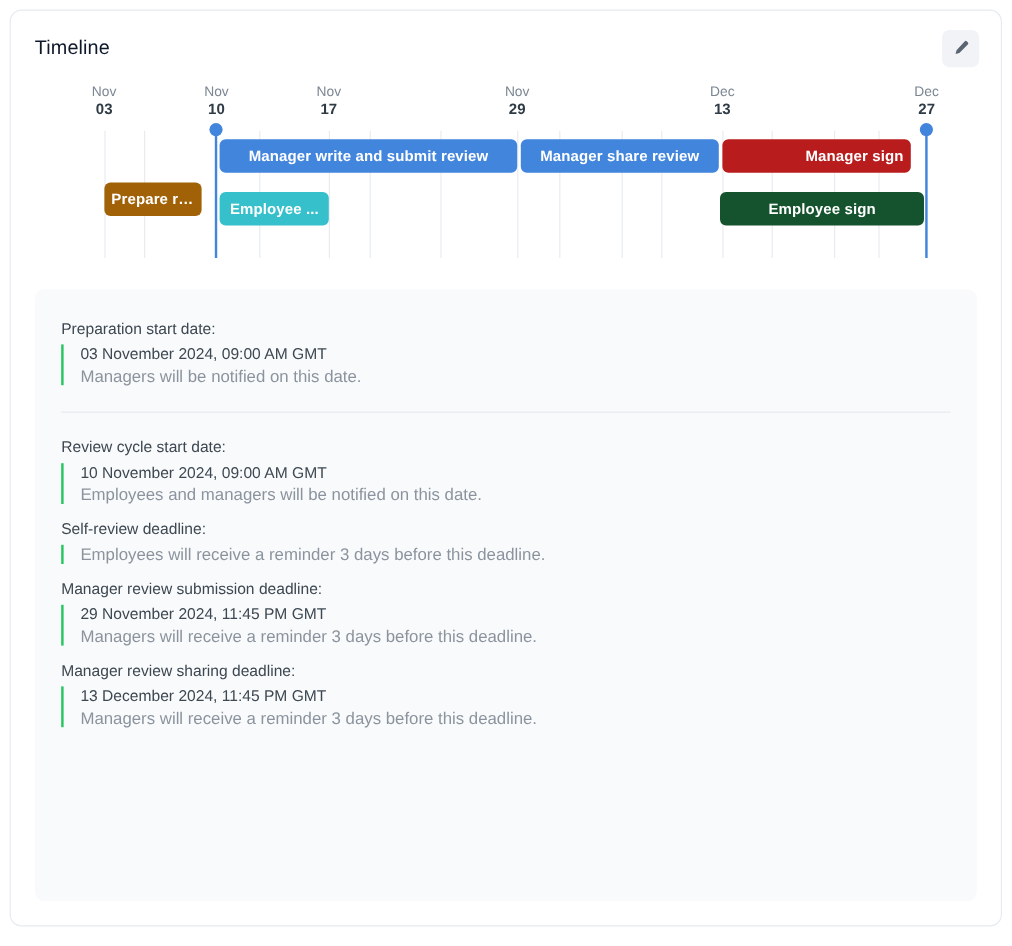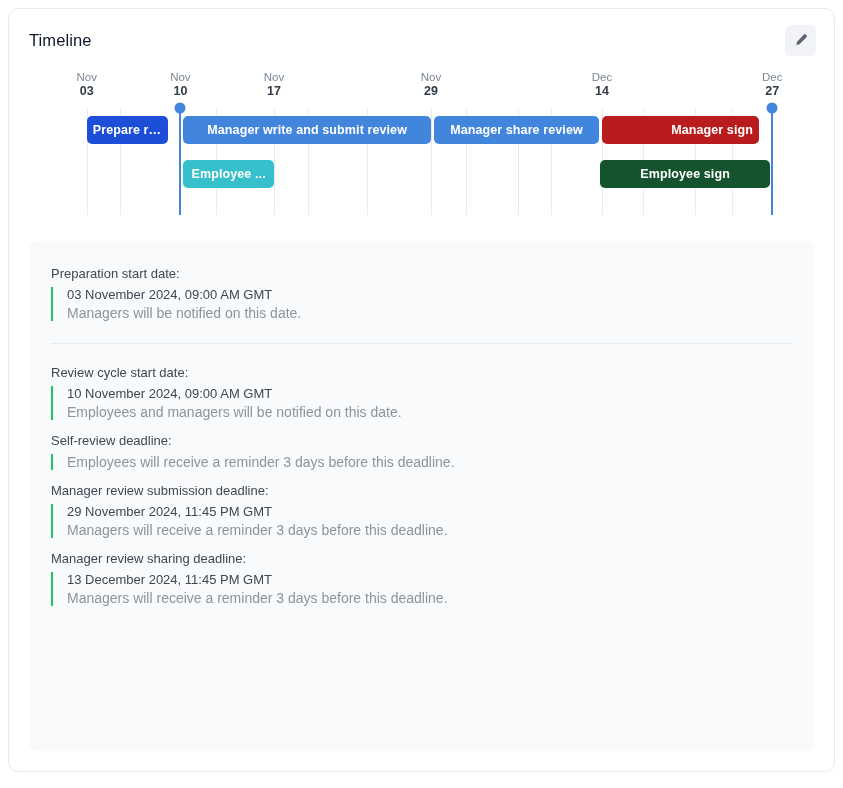--- a/index.html
+++ b/index.html
@@ -212,21 +212,21 @@
         <div class="axis-tick" style="left: 264.993px;">
           <span class="mon">Nov</span>
           <span class="day">17</span>
         </div>
         <div class="axis-tick" style="left: 421.974px;">
           <span class="mon">Nov</span>
           <span class="day">29</span>
         </div>
         <div class="axis-tick" style="left: 592.958px;">
           <span class="mon">Dec</span>
-          <span class="day">14</span>
+          <span class="day">13</span>
         </div>
         <div class="axis-tick" style="left: 763.205px;">
           <span class="mon">Dec</span>
           <span class="day">27</span>
         </div>
       </div>
     <div class="plot">
         <div class="gridline" style="left: 77.795px;"></div>
         <div class="gridline" style="left: 110.96px;"></div>
         <div class="gridline" style="left: 171.394px;"></div>
@@ -236,21 +236,21 @@
         <div class="gridline" style="left: 357.855px;"></div>
         <div class="gridline" style="left: 421.974px;"></div>
         <div class="gridline" style="left: 457.35px;"></div>
         <div class="gridline" style="left: 508.94px;"></div>
         <div class="gridline" style="left: 542.105px;"></div>
         <div class="gridline" style="left: 592.958px;"></div>
         <div class="gridline" style="left: 634.23px;"></div>
         <div class="gridline" style="left: 685.82px;"></div>
         <div class="gridline" style="left: 722.67px;"></div>
         <div class="gridline" style="left: 763.205px;"></div>
-        <div class="bar row0 manager" style="left: 77.795px; width: 81px; background: #1d4ed8;">
+        <div class="bar row0 manager" style="left: 77.795px; width: 81px; background: #a16207; margin-top: 36px;">
           <span class="bar-label">Prepare re...</span>
         </div>
         <div class="bar row0 manager" style="left: 424.922px; width: 165.088px; background: rgb(66, 133, 220);">
           <span class="bar-label">Manager share review</span>
         </div>
         <div class="bar row0 manager" style="left: 174.342px; width: 247.632px; background: rgb(66, 133, 220);">
           <span class="bar-label">Manager write and submit review</span>
         </div>
         <div class="bar row0 manager" style="left: 592.958px; width: 157px; background: #b91c1c; justify-content: flex-end;">
           <span class="bar-label">Manager sign</span>

